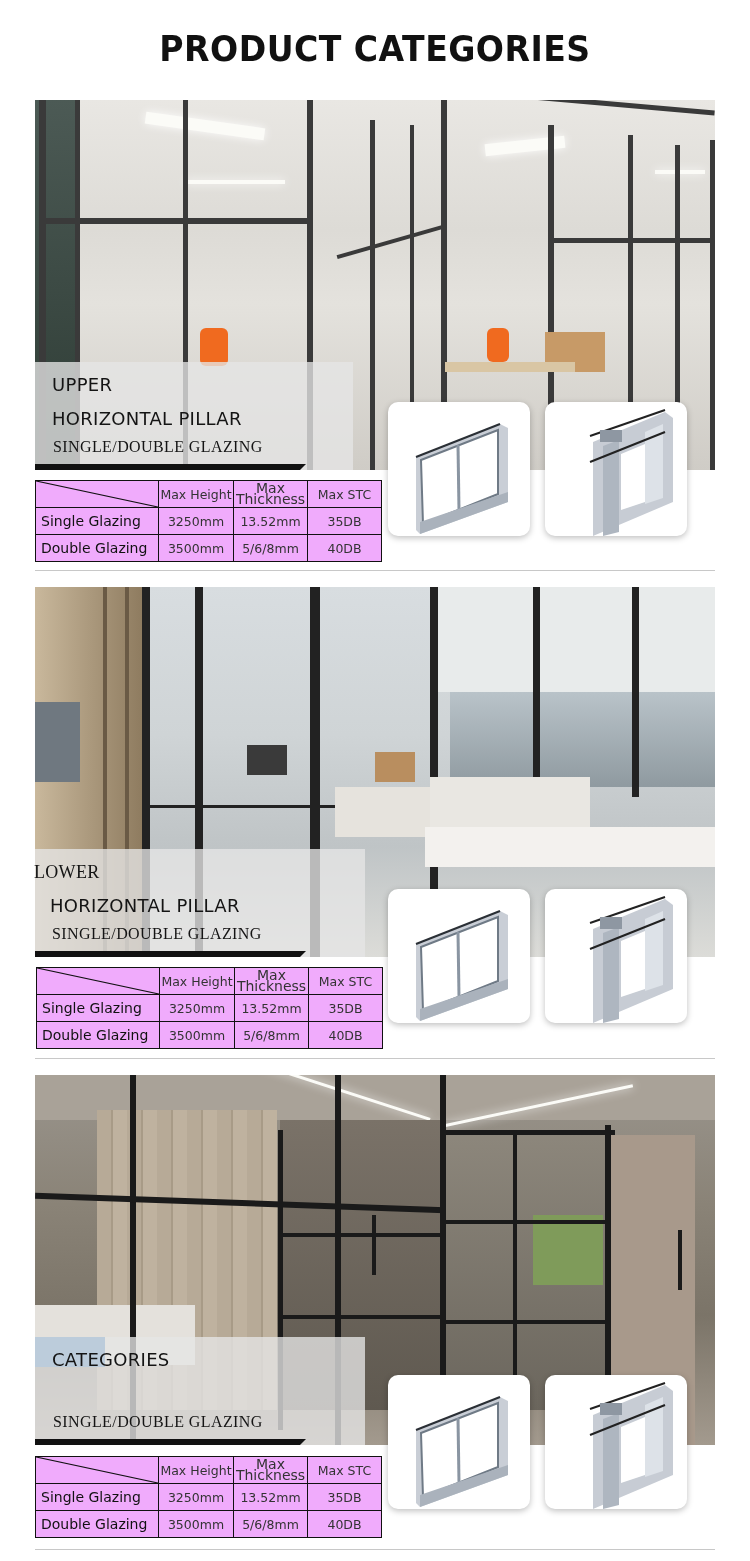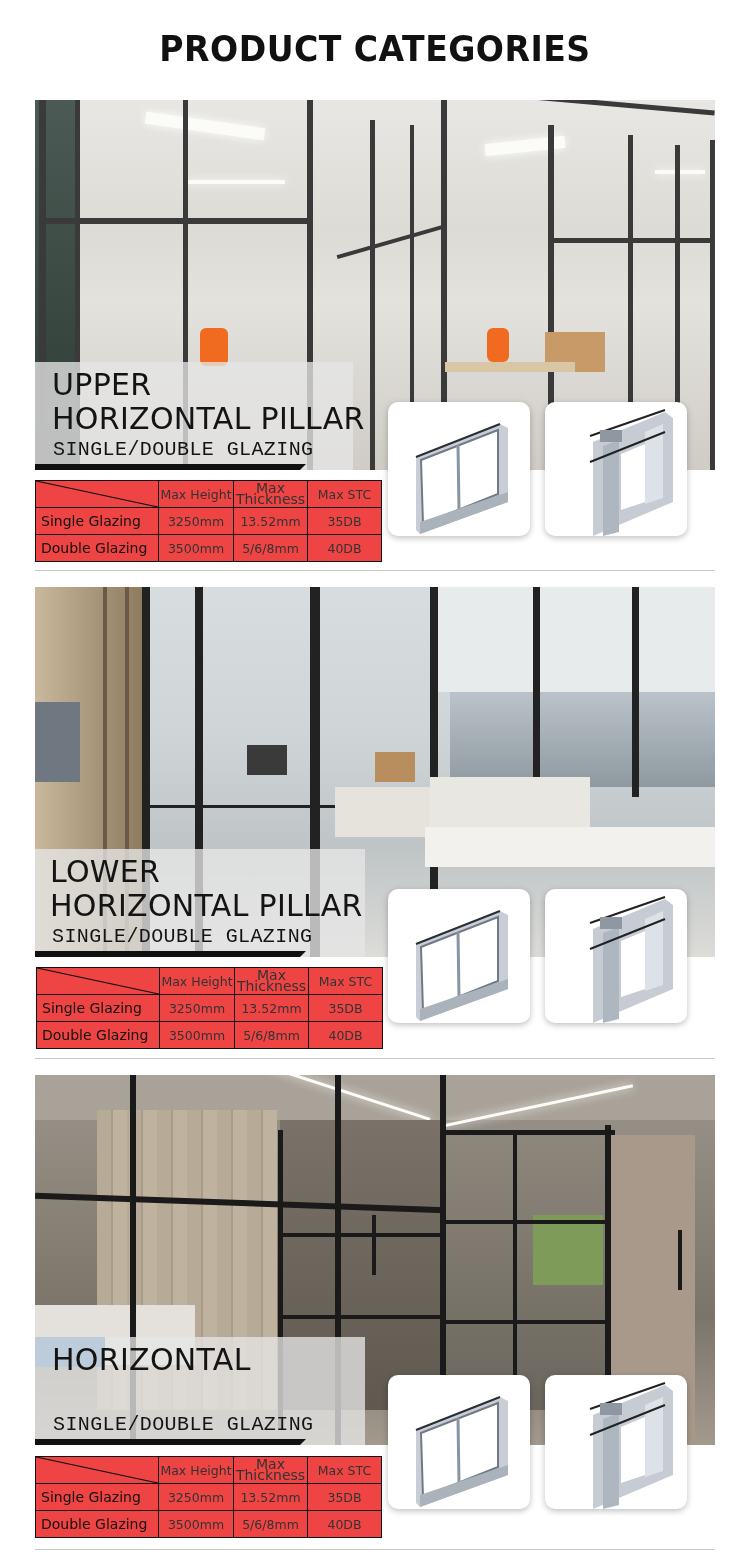--- a/index.html
+++ b/index.html
@@ -33,36 +33,36 @@
     .desk { position: absolute; background: #f1efea; }
     .chair { position: absolute; background: #f06a1f; border-radius: 6px; }
     .box { position: absolute; background: #c79a67; }
 
     .caption-panel {
       position: absolute; left: 35px; width: 318px; height: 108px;
       background: rgba(230,230,230,0.78);
     }
     .caption-title {
       position: absolute; left: 52px; font-family: "DejaVu Sans", sans-serif;
-      font-size: 30px; line-height: 34px; color: #141414; white-space: pre; letter-spacing: 0.3px;
+      font-size: 18px; line-height: 34px; color: #141414; white-space: pre; letter-spacing: 0.3px;
     }
     .caption-sub {
-      position: absolute; left: 53px; font-family: Liberation Mono, monospace;
-      font-size: 20px; color: #141414; letter-spacing: 0.4px; text-align: right;
+      position: absolute; left: 53px; font-family: Liberation Serif, serif;
+      font-size: 16px; color: #141414; letter-spacing: 0.4px; text-align: right;
     }
     .caption-bar {
       position: absolute; left: 35px; width: 265px; height: 6px; background: #111;
     }
     .caption-bar:after {
       content: ""; position: absolute; right: -6px; top: 0; border-top: 6px solid #111; border-right: 6px solid transparent;
     }
 
     .spec-table {
       position: absolute; left: 35px; width: 347px; border-collapse: collapse;
-      font-family: "DejaVu Sans", sans-serif; background: #ef4444;
+      font-family: "DejaVu Sans", sans-serif; background: #f0abfc;
     }
     .spec-table td, .spec-table th {
       border: 1.5px solid #111; height: 27px; text-align: center; font-weight: normal;
       font-size: 12.5px; color: #333; padding: 0;
     }
     .spec-table th { height: 27px; }
     .spec-table .corner { width: 123px; position: relative; }
     .spec-table .corner svg { position: absolute; inset: 0; width: 100%; height: 100%; }
     .spec-table .rowhead { text-align: left; padding-left: 5px; font-size: 14px; color: #111; }
     .spec-table .h-thick { line-height: 11px; font-size: 14px; }
@@ -186,21 +186,21 @@
     <div class="mullion" style="left:597px;top:0;width:7px;height:210px;"></div>
 
     <div class="mullion" style="left:110px;top:218px;width:300px;height:3px;"></div>
     <div class="desk" style="left:300px;top:200px;width:120px;height:50px;background:#e6e3dd;"></div>
     <div class="desk" style="left:395px;top:190px;width:160px;height:70px;background:#e9e7e2;"></div>
     <div class="desk" style="left:390px;top:240px;width:290px;height:40px;background:#f3f1ee;"></div>
     <div class="box" style="left:340px;top:165px;width:40px;height:30px;background:#b98e5f;"></div>
     <div class="box" style="left:212px;top:158px;width:40px;height:30px;background:#3a3a3a;"></div>
   </div>
   <div class="caption-panel" style="top:262px;left:35px;width:330px;"></div>
-  <div class="caption-title" style="top:268px;left:50px;">LOWER</div>
+  <div class="caption-title" style="top:268px;left:34px;font-family:Liberation Serif, serif;">LOWER</div>
   <div class="caption-title" style="top:302px;left:50px;">HORIZONTAL PILLAR</div>
   <div class="caption-sub" style="top:338px;left:52px;">SINGLE/DOUBLE GLAZING</div>
   <div class="caption-bar" style="top:364px;"></div>
 
   <table class="spec-table" style="top:380px;left:36px;">
     <tbody>
         <tr>
       <th class="corner">
         <svg viewBox="0 0 123 27" preserveAspectRatio="none">
               <line x1="0" y1="0" x2="123" y2="27" stroke="#111" stroke-width="1.2"></line>
@@ -273,21 +273,21 @@
     <div class="mullion" style="left:245px;top:240px;width:165px;height:4px;"></div>
     <div class="mullion" style="left:410px;top:55px;width:170px;height:5px;"></div>
     <div class="mullion" style="left:410px;top:145px;width:165px;height:4px;"></div>
     <div class="mullion" style="left:410px;top:245px;width:165px;height:4px;"></div>
     <div class="mullion" style="left:478px;top:55px;width:4px;height:290px;"></div>
     <div class="mullion" style="left:570px;top:50px;width:6px;height:320px;"></div>
     <div class="mullion" style="left:643px;top:155px;width:4px;height:60px;"></div>
     <div class="mullion" style="left:337px;top:140px;width:4px;height:60px;"></div>
   </div>
   <div class="caption-panel" style="top:262px;width:330px;"></div>
-  <div class="caption-title" style="top:268px;">HORIZONTAL</div>
+  <div class="caption-title" style="top:268px;">CATEGORIES</div>
   <div class="caption-sub" style="top:338px;">SINGLE/DOUBLE GLAZING</div>
   <div class="caption-bar" style="top:364px;"></div>
 
   <table class="spec-table" style="top:381px;">
     <tbody>
         <tr>
       <th class="corner">
         <svg viewBox="0 0 123 27" preserveAspectRatio="none">
               <line x1="0" y1="0" x2="123" y2="27" stroke="#111" stroke-width="1.2"></line>
             </svg>

